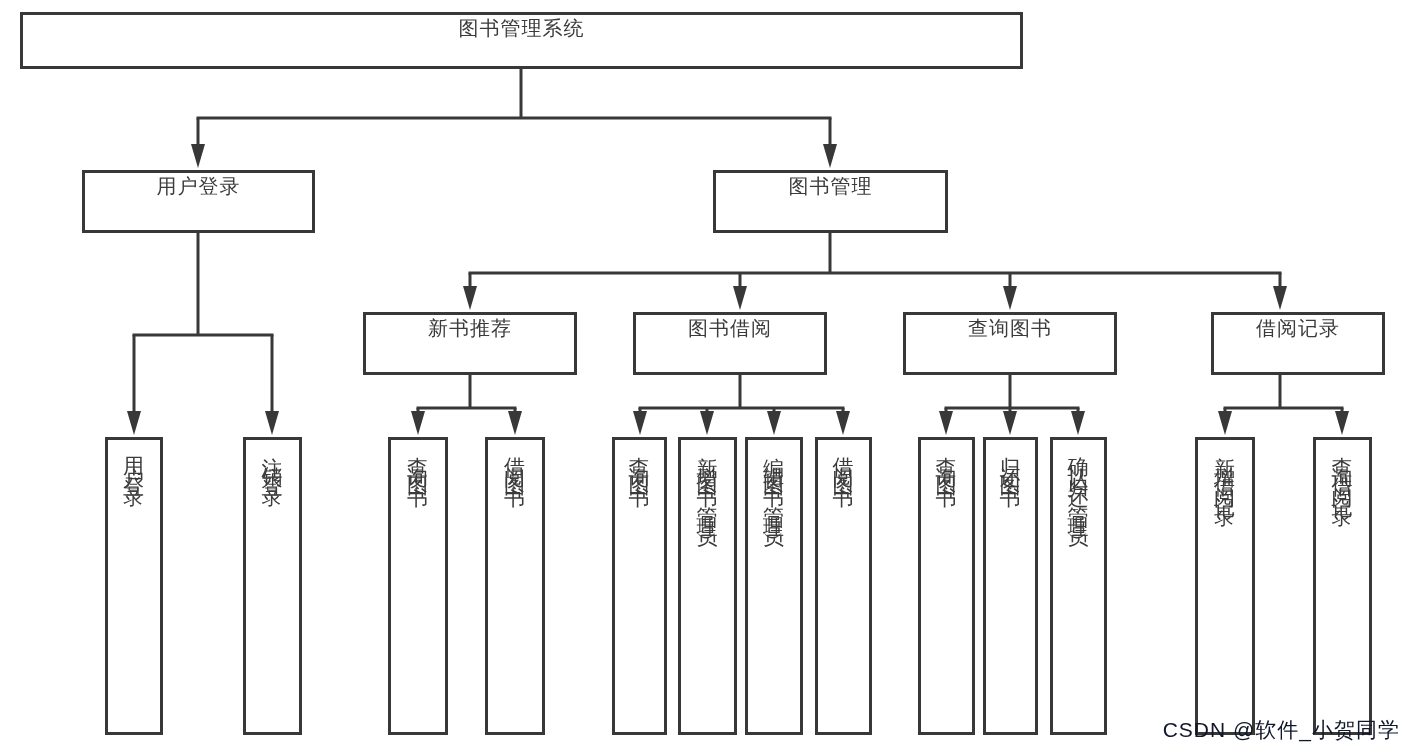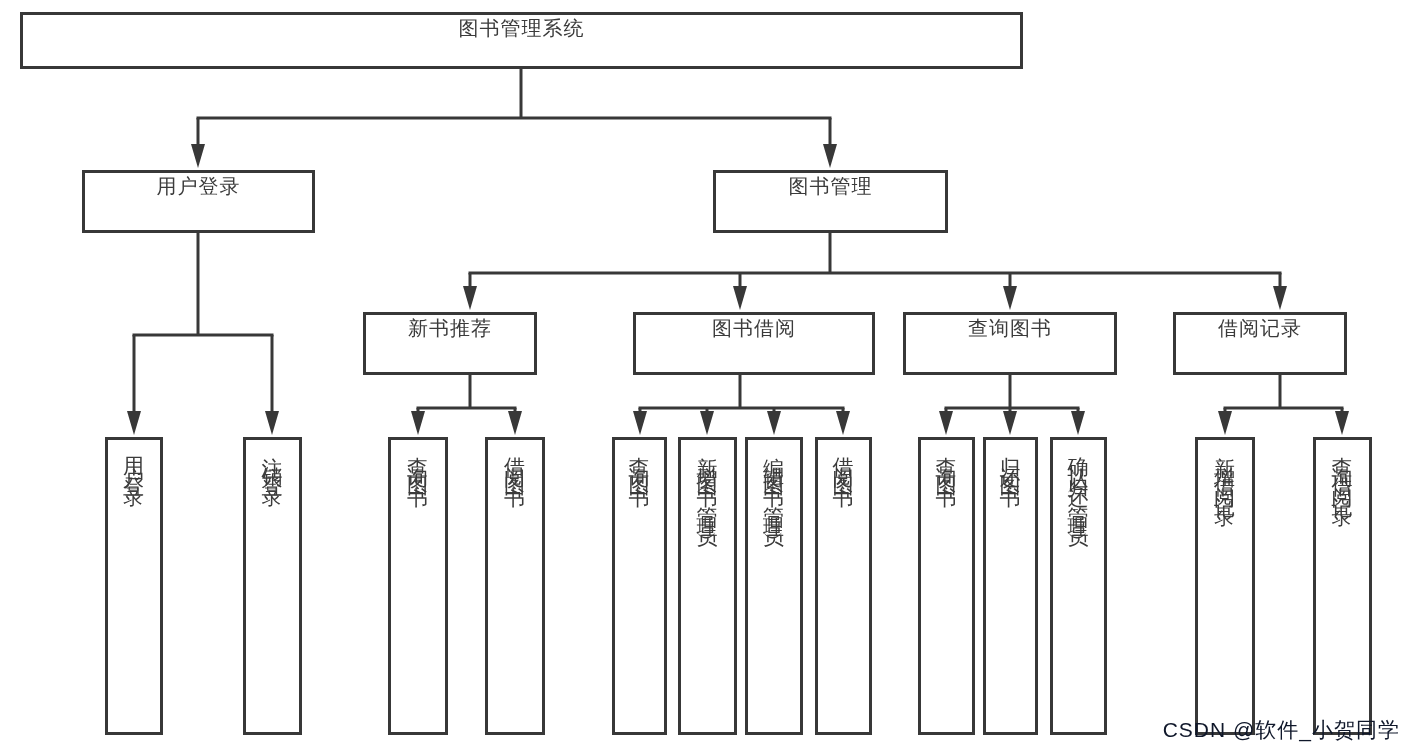--- a/index.html
+++ b/index.html
@@ -110,30 +110,30 @@
     <span>图书管理系统</span>
   </div>
 
   <div class="box h" style="left:82px;top:170px;width:233px;height:63px">
     <span>用户登录</span>
   </div>
   <div class="box h" style="left:713px;top:170px;width:235px;height:63px">
     <span>图书管理</span>
   </div>
 
-  <div class="box h" style="left:363px;top:312px;width:174px;height:63px">
+  <div class="box h" style="left:363px;top:312px;width:214px;height:63px">
     <span>新书推荐</span>
   </div>
-  <div class="box h" style="left:633px;top:312px;width:242px;height:63px">
+  <div class="box h" style="left:633px;top:312px;width:194px;height:63px">
     <span>图书借阅</span>
   </div>
   <div class="box h" style="left:903px;top:312px;width:214px;height:63px">
     <span>查询图书</span>
   </div>
-  <div class="box h" style="left:1173px;top:312px;width:174px;height:63px">
+  <div class="box h" style="left:1211px;top:312px;width:174px;height:63px">
     <span>借阅记录</span>
   </div>
 
   <div class="box v" style="left:105px;top:437px;width:58px;height:298px">
     <span>用户登录</span>
   </div>
   <div class="box v" style="left:243px;top:437px;width:59px;height:298px">
     <span>注销登录</span>
   </div>
 

